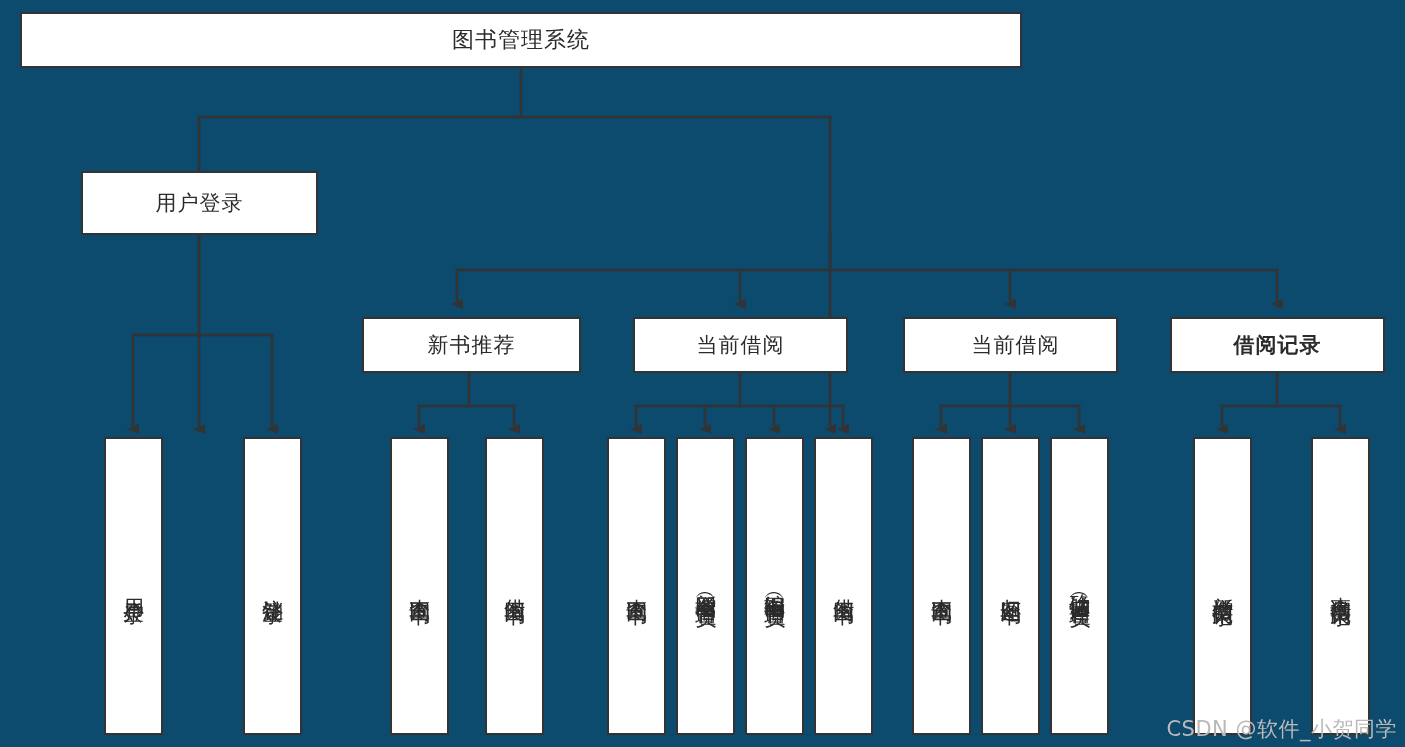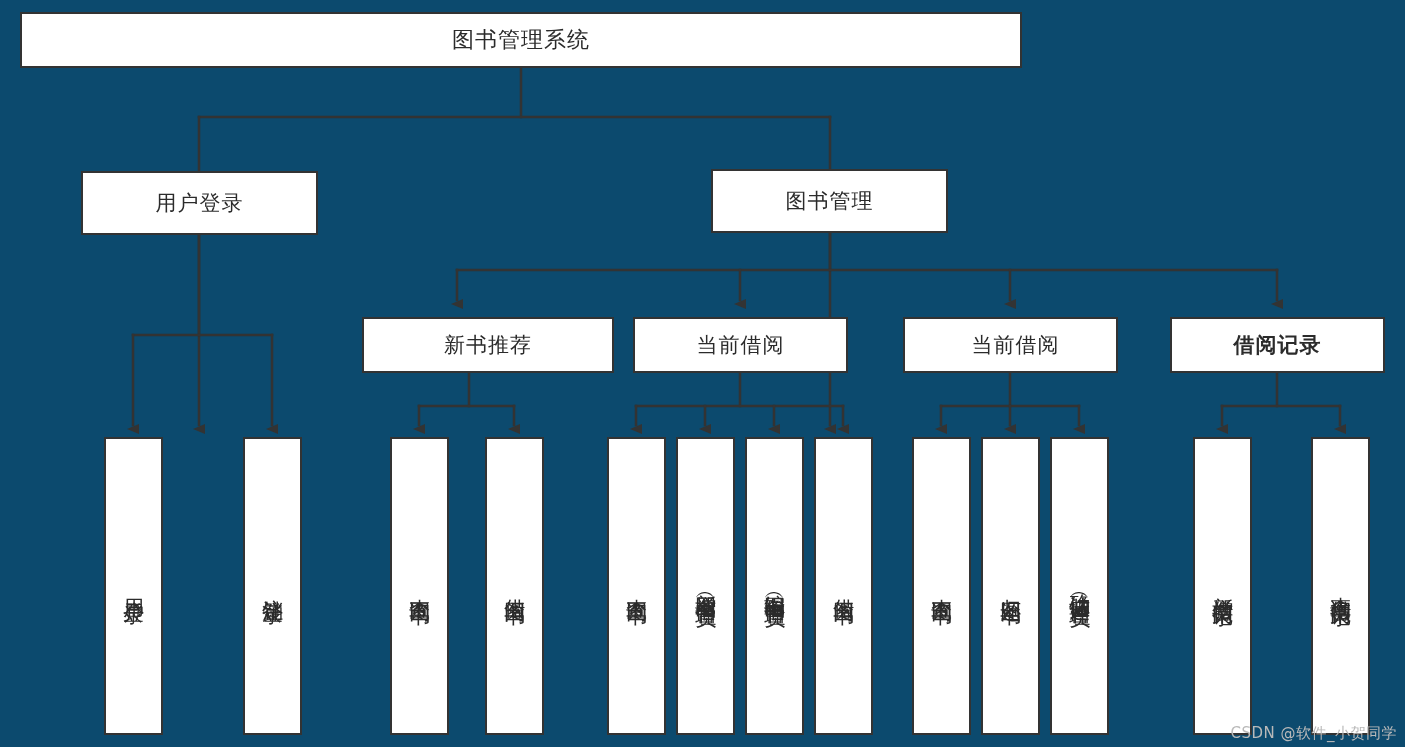--- a/index.html
+++ b/index.html
@@ -49,21 +49,21 @@
     font-size:21px;
     line-height:1.16;
     letter-spacing:2px;
     white-space:normal;
     max-height:272px;
   }
   #watermark{
     position:absolute;
     right:8px;
     bottom:4px;
-    font-size:15px;
+    font-size:21px;
     color:#b9b9b9;
     letter-spacing:0.5px;
     z-index:5;
     white-space:nowrap;
   }
 </style>
 </head>
 <body>
 
 <div id="canvas">
@@ -119,25 +119,22 @@
   </svg>
 
   <div class="node root" style="left:20px; top:12px; width:1002px; height:56px;">
     <span class="node-label">图书管理系统</span>
   </div>
 
   <div class="node" style="left:81px; top:171px; width:237px; height:64px;">
     <span class="node-label">用户登录</span>
   </div>
 
-  <div class="node" style="left:711px; top:169px; width:237px; height:64px;">
-    <span class="node-label">图书管理</span>
-  </div>
-
-  <div class="node" style="left:362px; top:317px; width:252px; height:56px;">
+
+  <div class="node" style="left:362px; top:317px; width:219px; height:56px;">
     <span class="node-label">新书推荐</span>
   </div>
 
   <div class="node" style="left:633px; top:317px; width:215px; height:56px;">
     <span class="node-label">当前借阅</span>
   </div>
 
   <div class="node" style="left:903px; top:317px; width:215px; height:56px;padding-left:10px;">
     <span class="node-label">当前借阅</span>
   </div>

